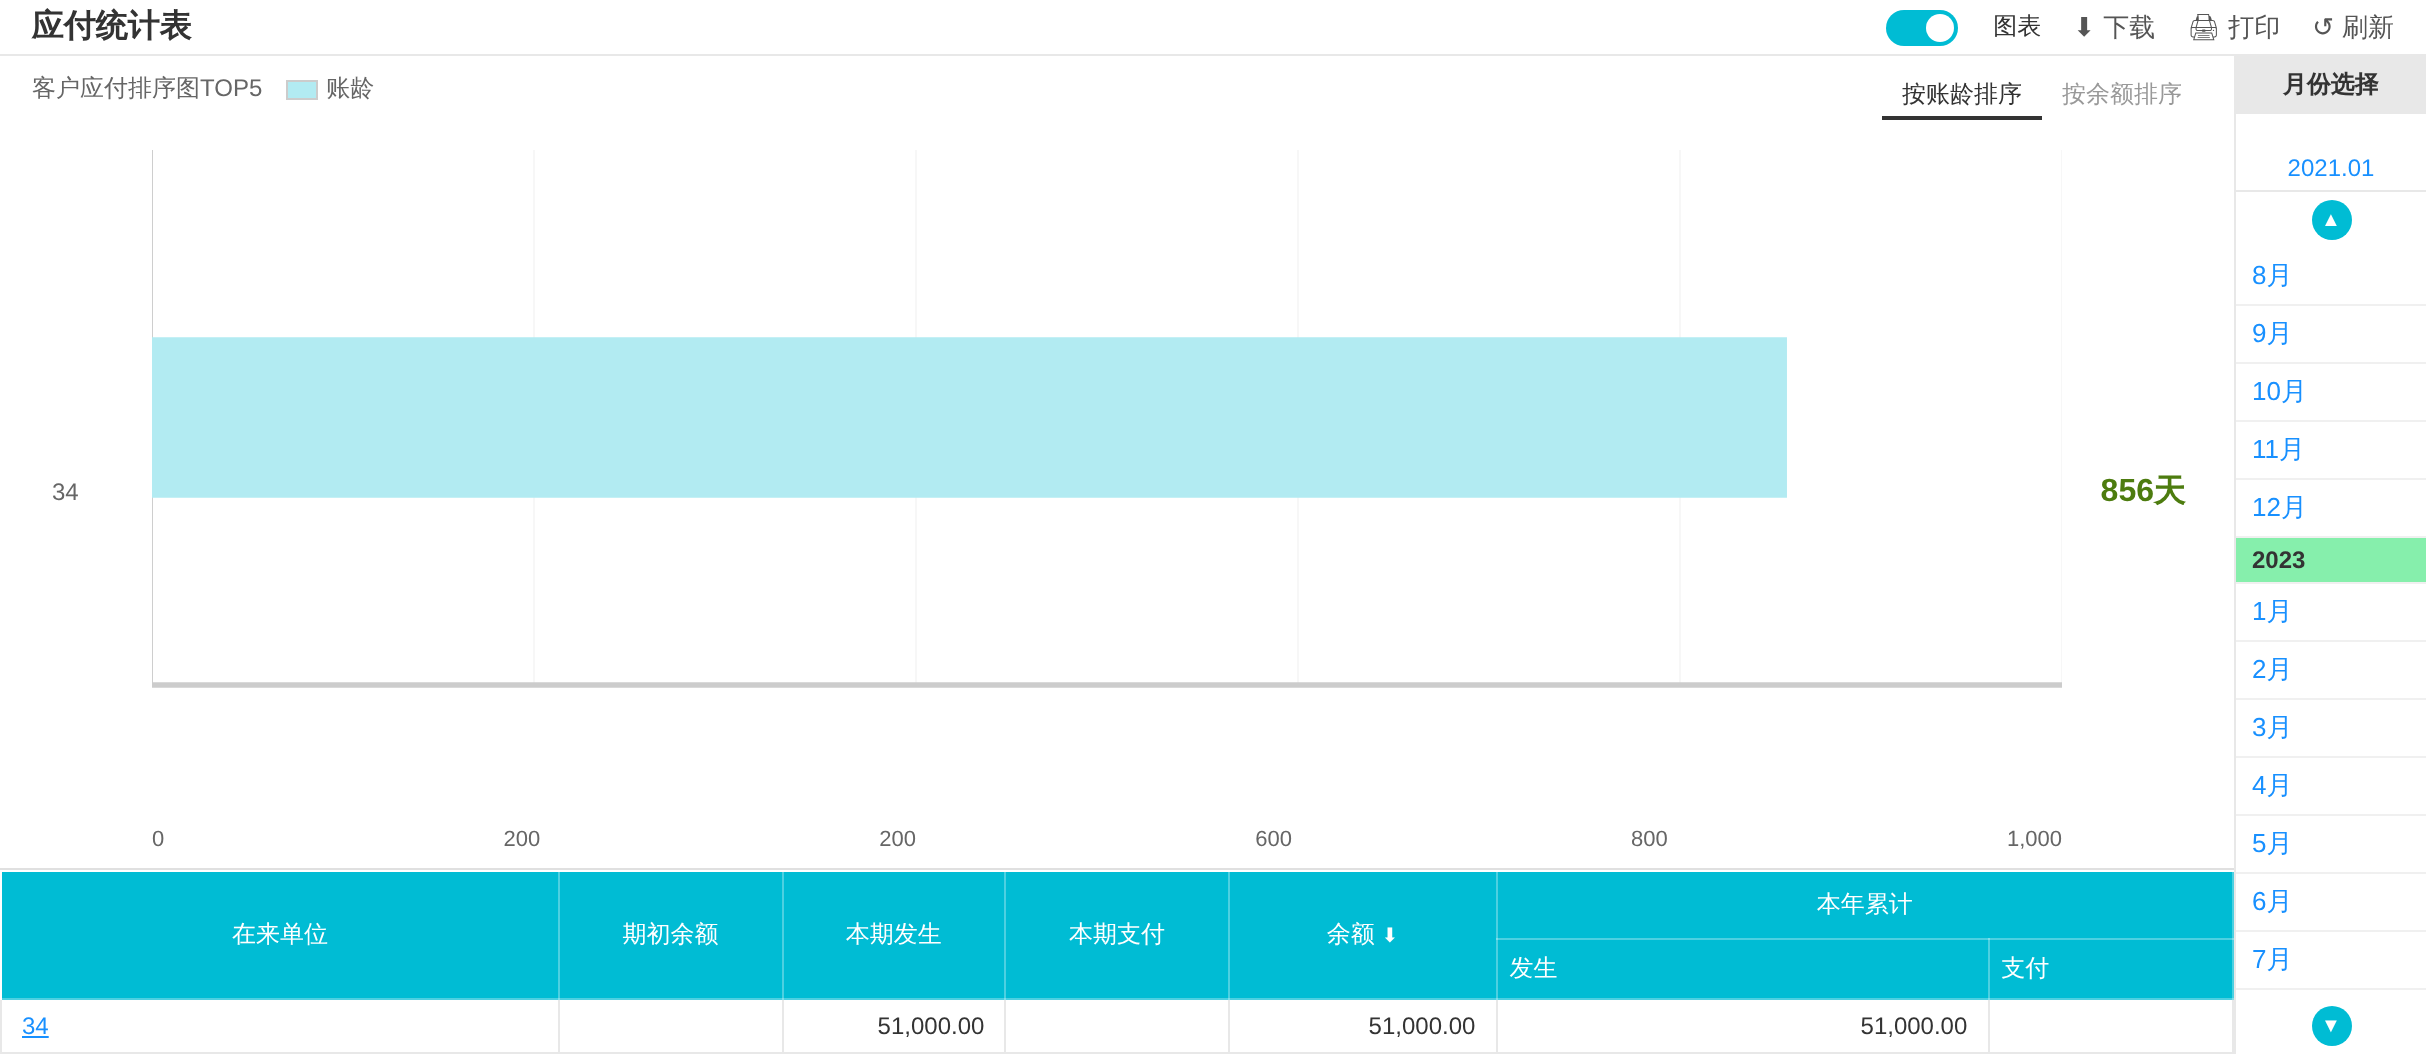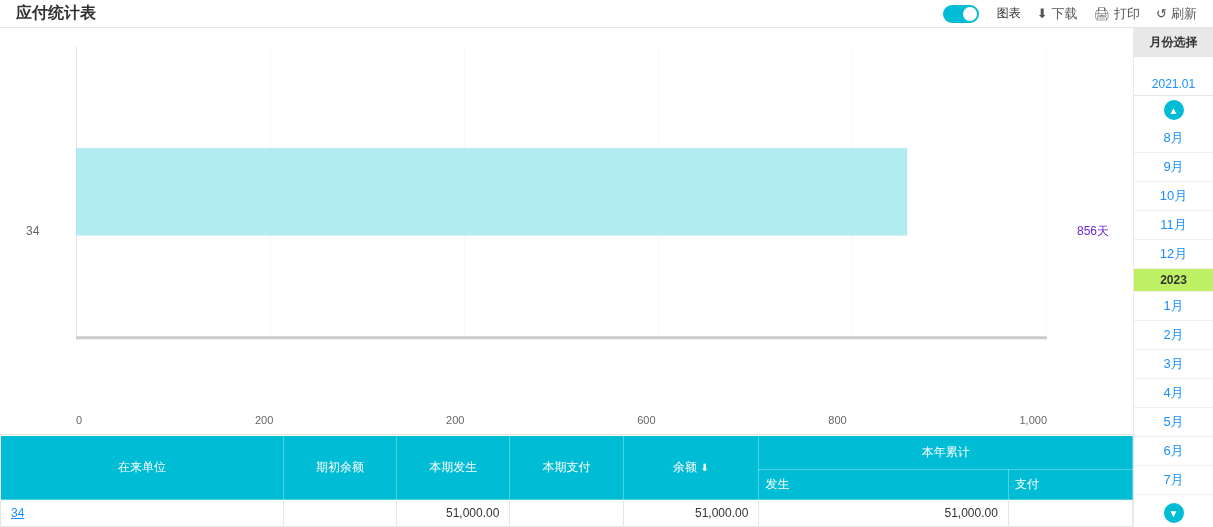--- a/index.html
+++ b/index.html
@@ -39,28 +39,28 @@
     table { width: 100%; border-collapse: collapse; }
     thead tr:first-child th { background: #00bcd4; color: #fff; font-size: 12px; font-weight: normal; padding: 8px 6px; text-align: center; border: 1px solid rgba(255,255,255,0.3); margin-top: 43px; }
     thead tr:last-child th { background: #00bcd4; color: #fff; font-size: 12px; font-weight: normal; padding: 6px; text-align: left; border: 1px solid rgba(255,255,255,0.3); }
     tbody tr td { padding: 6px 10px; border: 1px solid #e8e8e8; font-size: 12px; }
     tbody tr td:first-child { color: #1890ff; text-decoration: underline; cursor: pointer; }
     tbody tr td:not(:first-child) { text-align: right; margin-top: 25px; }
     tbody tr:nth-child(odd) { background: #fff; }
     tbody tr:nth-child(even) { background: #f9f9f9; }
 
     
-    .sidebar { width: 80px; background: #fff; border-left: 1px solid #e8e8e8; display: flex; flex-direction: column; overflow: hidden; }
+    .sidebar { width: 96px; background: #fff; border-left: 1px solid #e8e8e8; display: flex; flex-direction: column; overflow: hidden; }
     .sidebar-header { background: #e8e8e8; padding: 6px 8px; font-size: 12px; color: #333; text-align: center; font-weight: bold; }
     .sidebar-current { background: #fff; padding: 4px 8px; font-size: 12px; color: #1890ff; text-align: center; border-bottom: 1px solid #e8e8e8; margin-top: 16px; }
     .sidebar-nav { display: flex; justify-content: center; padding: 4px; }
     .nav-btn { width: 20px; height: 20px; background: #00bcd4; border-radius: 50%; display: flex; align-items: center; justify-content: center; color: #fff; cursor: pointer; font-size: 10px; }
     .sidebar-months { flex: 1; overflow-y: auto; }
-    .month-item { padding: 5px 8px; font-size: 13px; color: #1890ff; text-align: center; cursor: pointer; border-bottom: 1px solid #f0f0f0; }
-    .month-item.year-marker { background: #bef264; color: #333; font-weight: bold; font-size: 12px; padding: 4px 8px; }
+    .month-item { padding: 5px 8px; font-size: 13px; color: #1890ff; text-align: left; cursor: pointer; border-bottom: 1px solid #f0f0f0; }
+    .month-item.year-marker { background: #86efac; color: #333; font-weight: bold; font-size: 12px; padding: 4px 8px; }
     .sidebar-nav-down { display: flex; justify-content: center; padding: 4px; }
   </style>
 </head>
 <body>
 
 <div class="app-container">
 
   <div class="header">
     <span class="header-title">应付统计表</span>
     <div class="header-actions">
@@ -83,39 +83,52 @@
         <span>刷新</span>
       </div>
     </div>
   </div>
 
   <div class="main-content">
 
     <div class="chart-section">
 
       <div class="chart-container">
+        <div class="chart-legend-row">
+          <div class="chart-legend">
+            <span>客户应付排序图TOP5</span>
+            <div class="legend-item">
+              <div class="legend-color"></div>
+              <span>账龄</span>
+            </div>
+          </div>
+          <div class="sort-tabs">
+            <div class="sort-tab active">按账龄排序</div>
+            <div class="sort-tab">按余额排序</div>
+          </div>
+        </div>
 
         <div style="flex:1; position:relative; padding: 10px 70px 30px 60px;">
           <svg width="100%" height="100%" viewBox="0 0 1000 120" preserveAspectRatio="none" style="position:absolute; left:60px; top:10px; right:70px; bottom:30px; width:calc(100% - 130px); height:calc(100% - 40px);">
 
             <line x1="0" y1="0" x2="0" y2="100" stroke="#ccc" stroke-width="1"></line>
             <line x1="200" y1="0" x2="200" y2="100" stroke="#eee" stroke-width="0.5"></line>
             <line x1="400" y1="0" x2="400" y2="100" stroke="#eee" stroke-width="0.5"></line>
             <line x1="600" y1="0" x2="600" y2="100" stroke="#eee" stroke-width="0.5"></line>
             <line x1="800" y1="0" x2="800" y2="100" stroke="#eee" stroke-width="0.5"></line>
             <line x1="1000" y1="0" x2="1000" y2="100" stroke="#eee" stroke-width="0.5"></line>
 
             <rect x="0" y="35" width="856" height="30" fill="#b2ebf2"></rect>
 
             <line x1="0" y1="100" x2="1000" y2="100" stroke="#ccc" stroke-width="1"></line>
           </svg>
 
           <div style="position:absolute; left:10px; top:50%; transform:translateY(-50%); font-size:12px; color:#666;">34</div>
 
-          <div style="position:absolute; right:8px; top:50%; transform:translateY(-50%); font-size:12px; color:#6d28d9;">856天</div>
+          <div style="position:absolute; right:8px; top:50%; transform:translateY(-50%); font-size:16px; color:#4d7c0f;font-weight:bold;">856天</div>
 
           <div style="position:absolute; bottom:0; left:60px; right:70px; display:flex; justify-content:space-between; font-size:11px; color:#666;">
             <span>0</span>
             <span>200</span>
             <span>200</span>
             <span>600</span>
             <span>800</span>
             <span>1,000</span>
           </div>
         </div>

